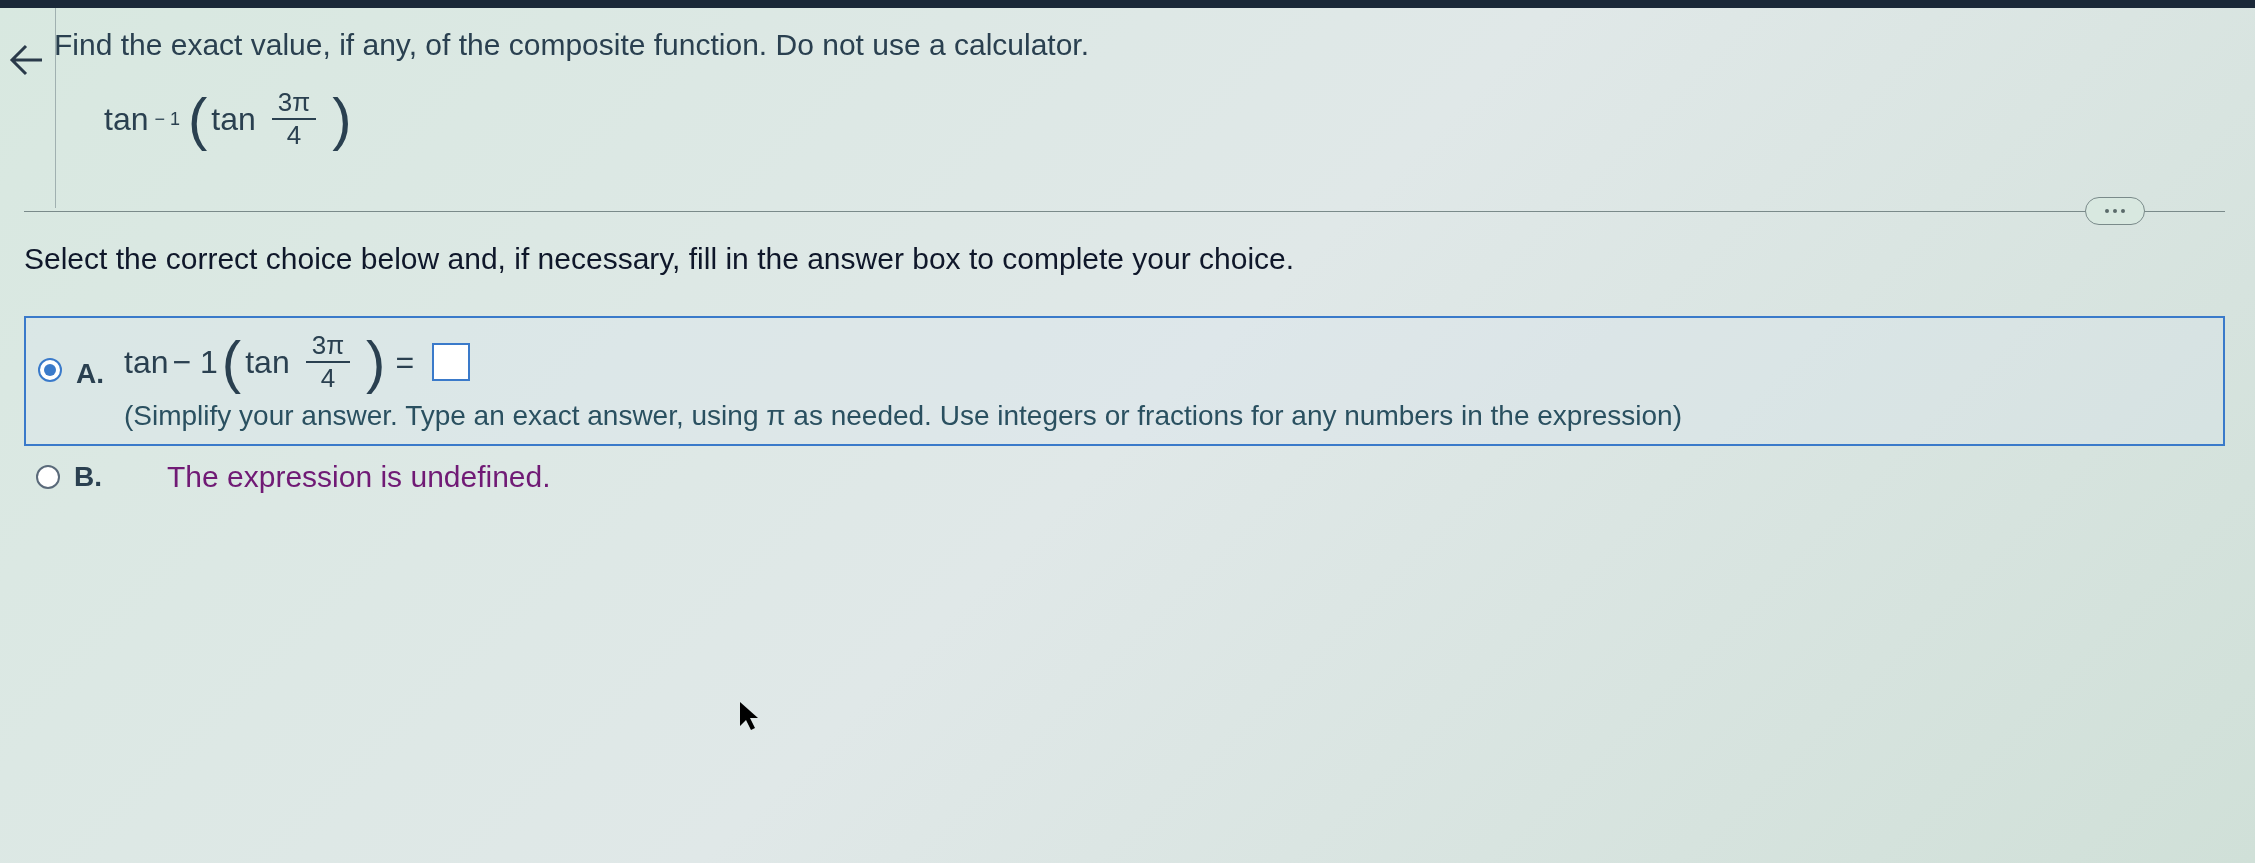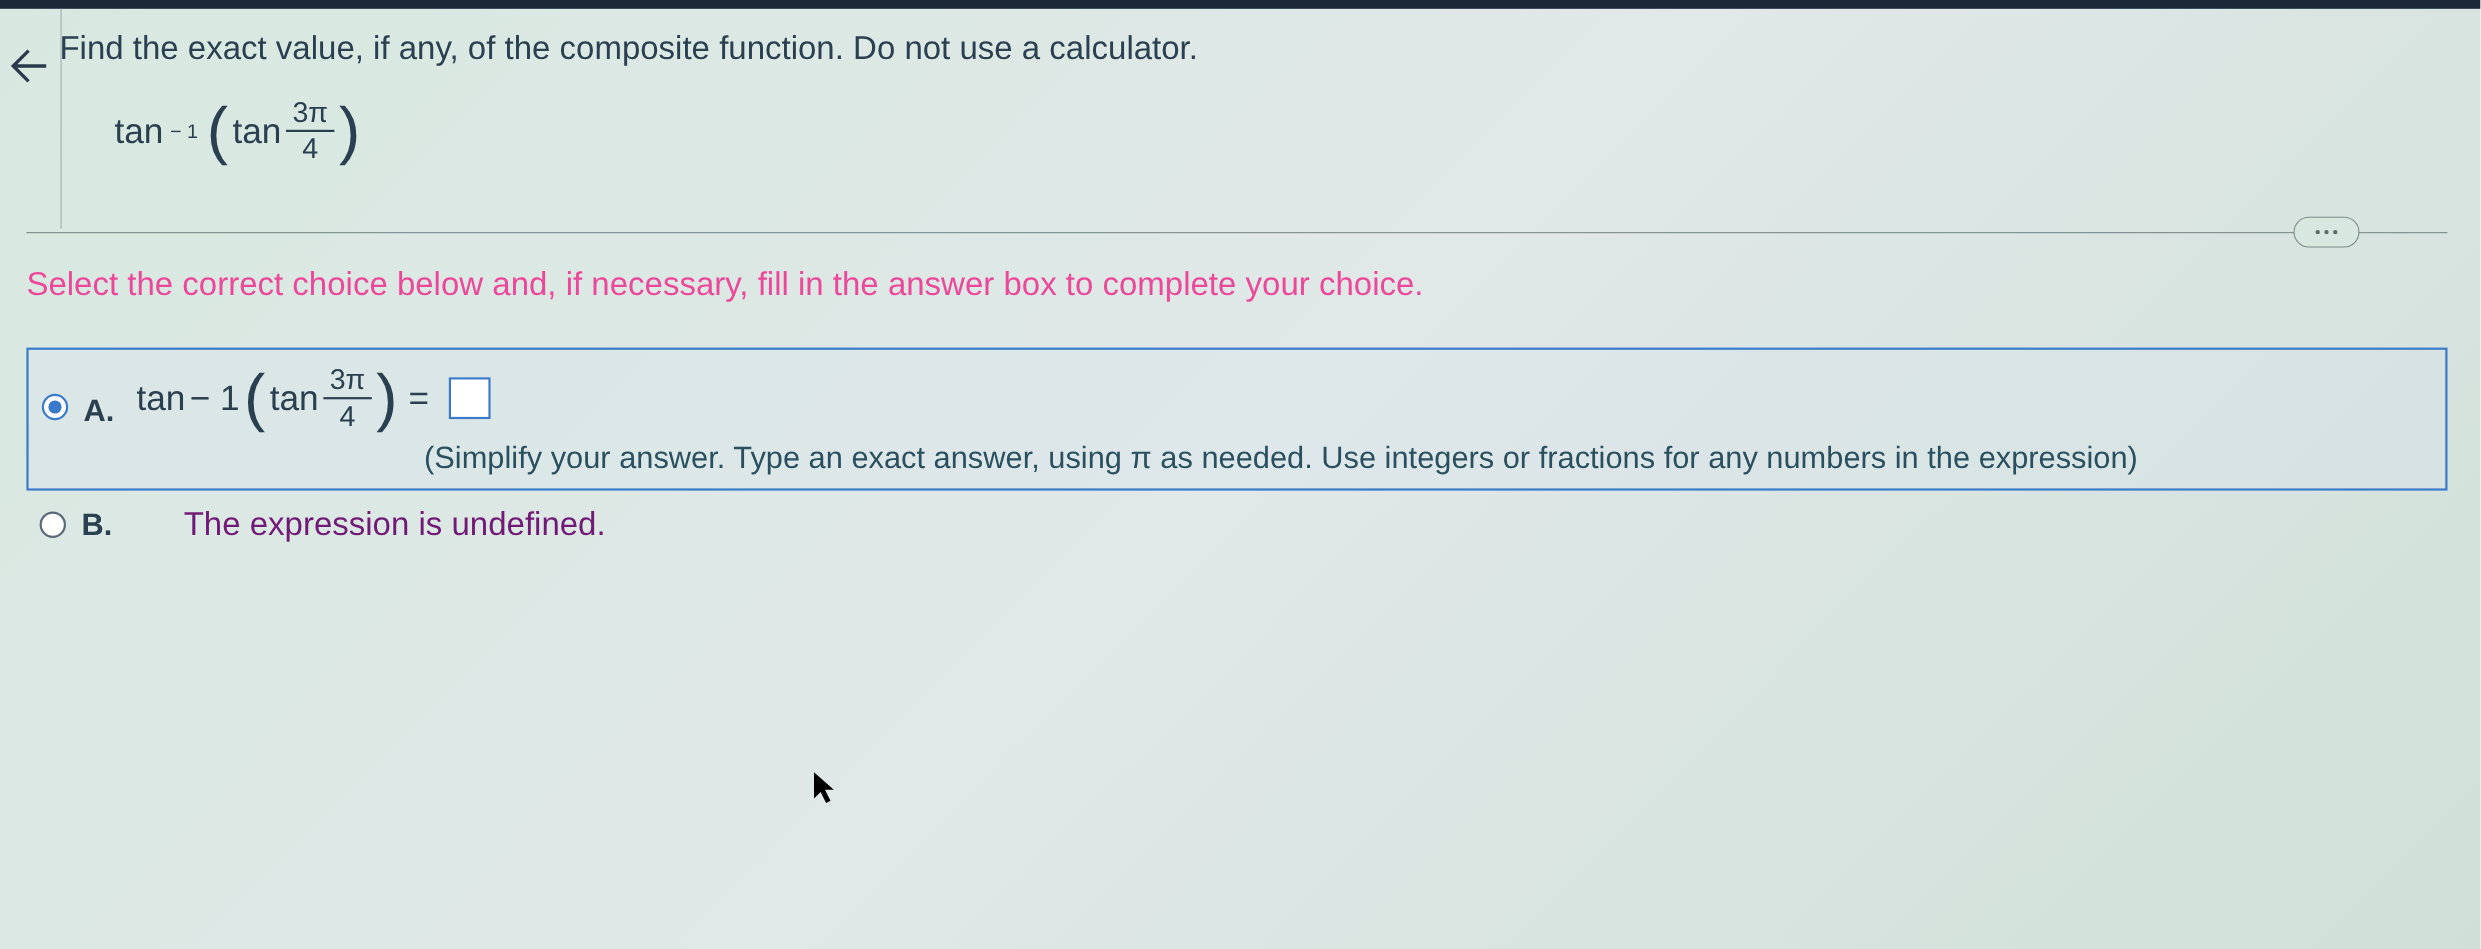--- a/index.html
+++ b/index.html
@@ -77,21 +77,21 @@
       font-size: 58px;
       font-weight: 100;
       line-height: 1;
       position: relative;
     }
     .frac {
       display: inline-flex;
       flex-direction: column;
       align-items: center;
       vertical-align: middle;
-      margin: 0 0;
+      margin: 0 12px;
     }
     .frac .num {
       border-bottom: 2px solid #2a4050;
       padding: 0 6px;
       font-size: 26px;
     }
     .frac .den {
       padding: 0 6px;
       font-size: 26px;
     }
@@ -122,21 +122,21 @@
       cursor: pointer;
     }
     .hr-pill .dot {
       width: 4px;
       height: 4px;
       background: #5a6a6a;
       border-radius: 50%;
     }
     .select-instruction {
       font-size: 30px;
-      color: #ec4899;
+      color: #0f172a;
       margin-bottom: 40px;
       margin-left: -30px;
     }
     .choice-box {
       border: 2px solid #3a7aca;
       padding: 12px 18px 12px 12px;
       margin-left: -30px;
       background: rgba(220,230,240,0.3);
     }
     .choice-row {
@@ -191,21 +191,20 @@
       border: 2px solid #3a7aca;
       background: #fff;
       display: inline-block;
       margin-left: 8px;
       cursor: text;
     }
     .choice-hint {
       font-size: 28px;
       color: #2a5060;
       margin-top: 6px;
-      text-align: center;
     }
     .choice-b {
       display: flex;
       align-items: center;
       gap: 14px;
       margin-top: 14px;
       margin-left: -30px;
       padding-left: 12px;
     }
     .choice-b .radio {

